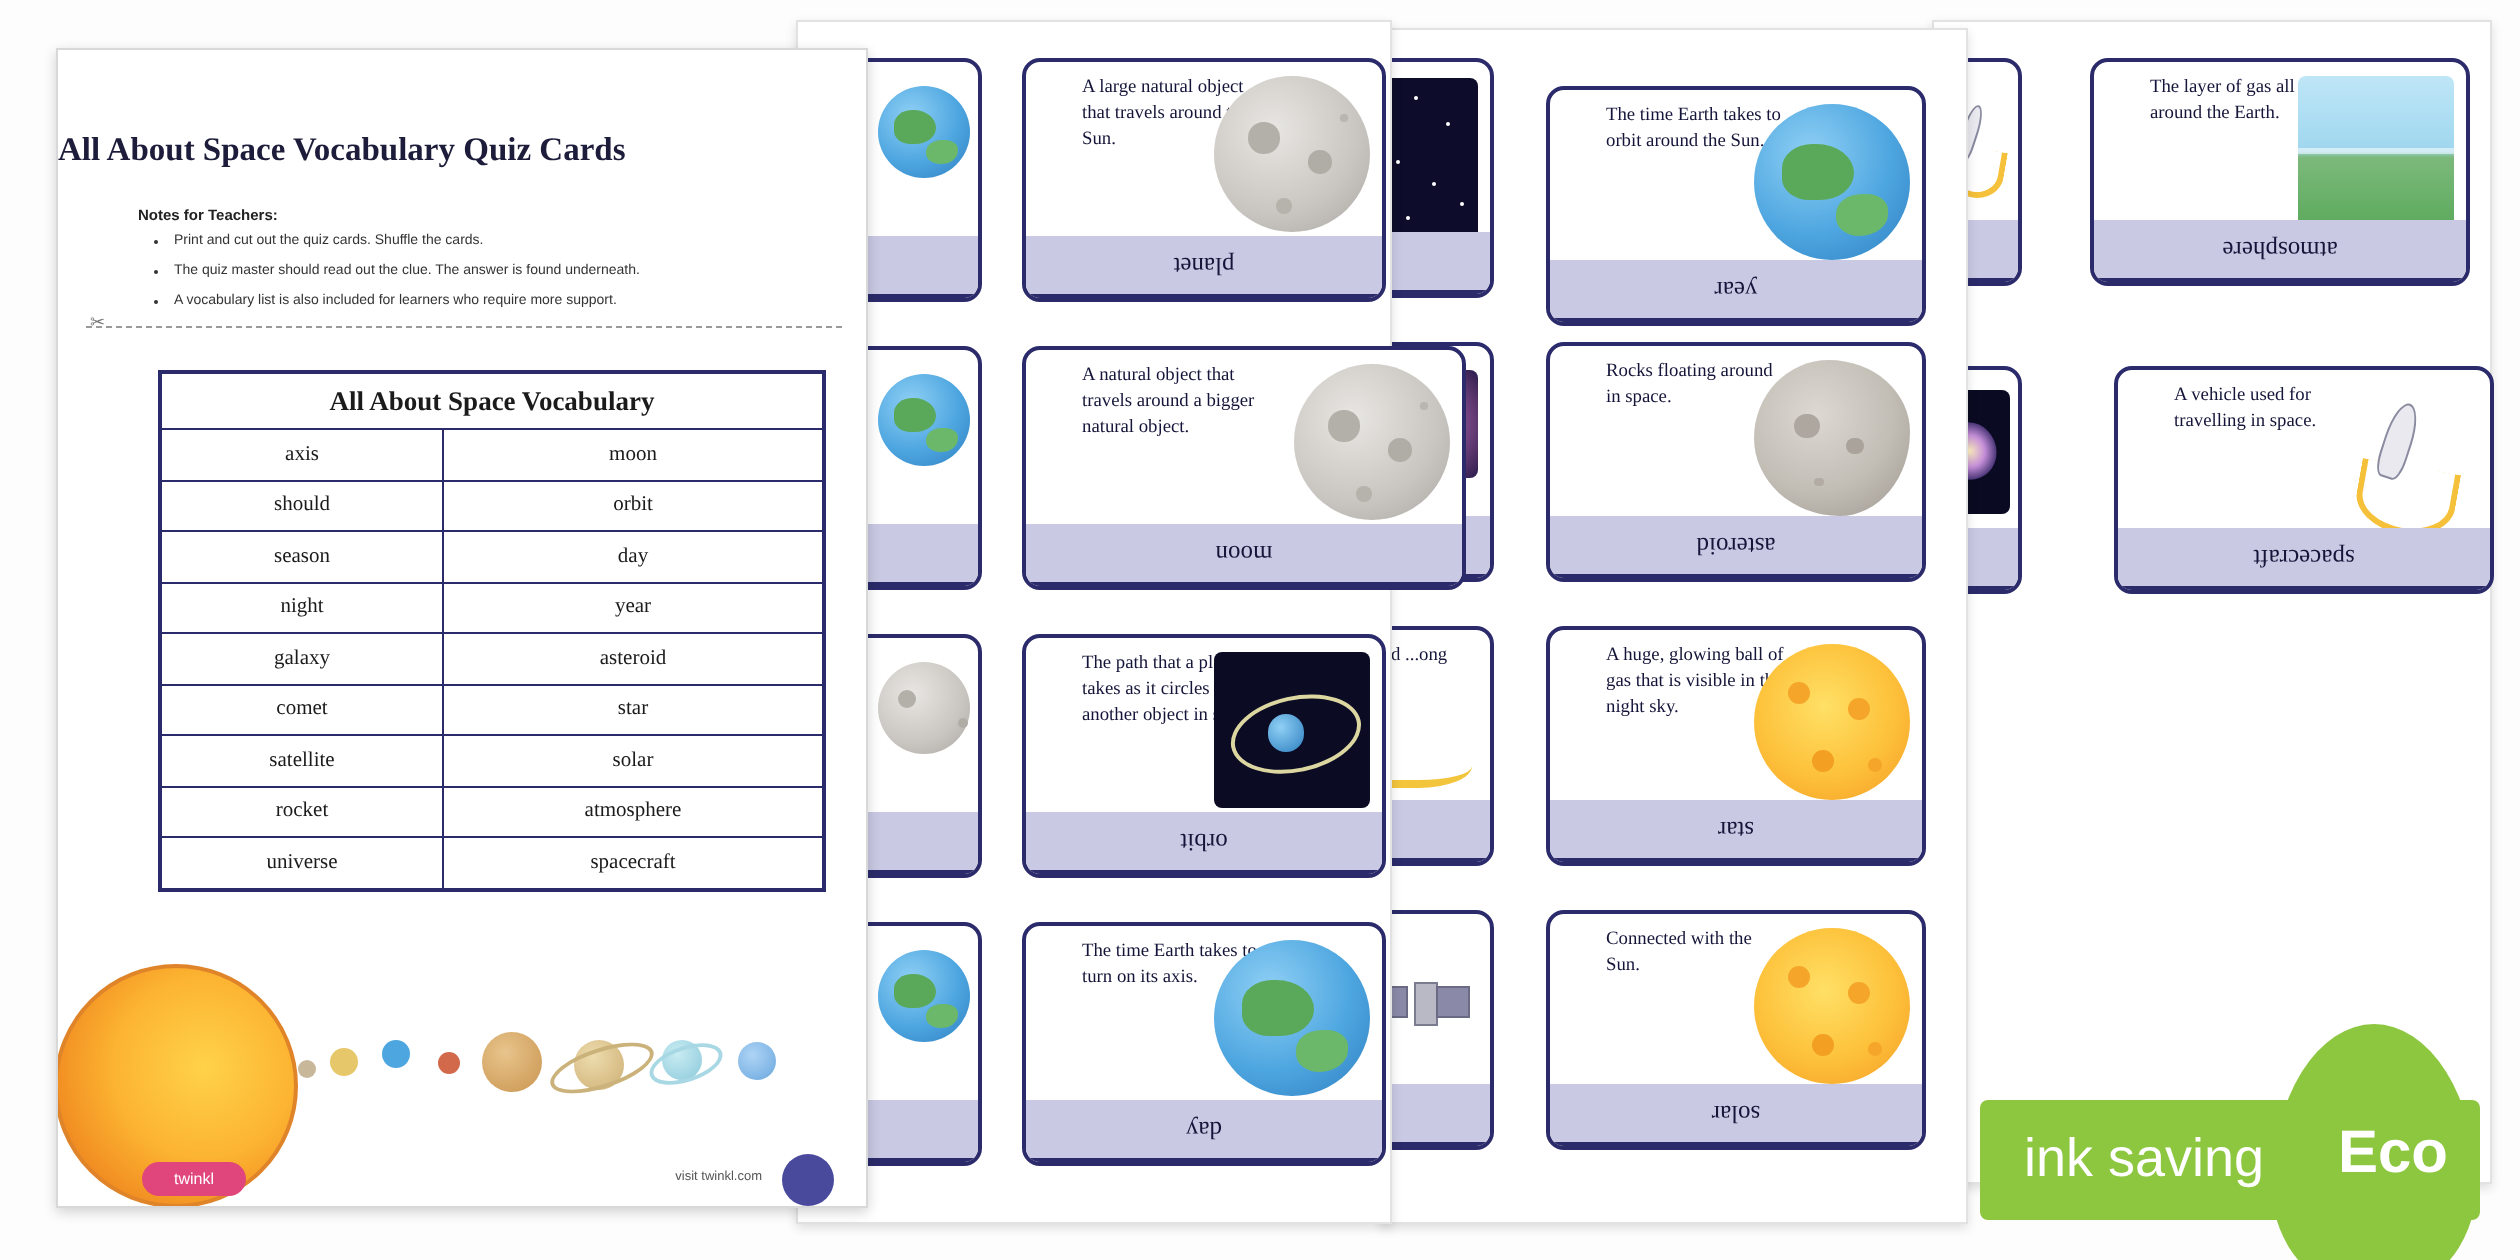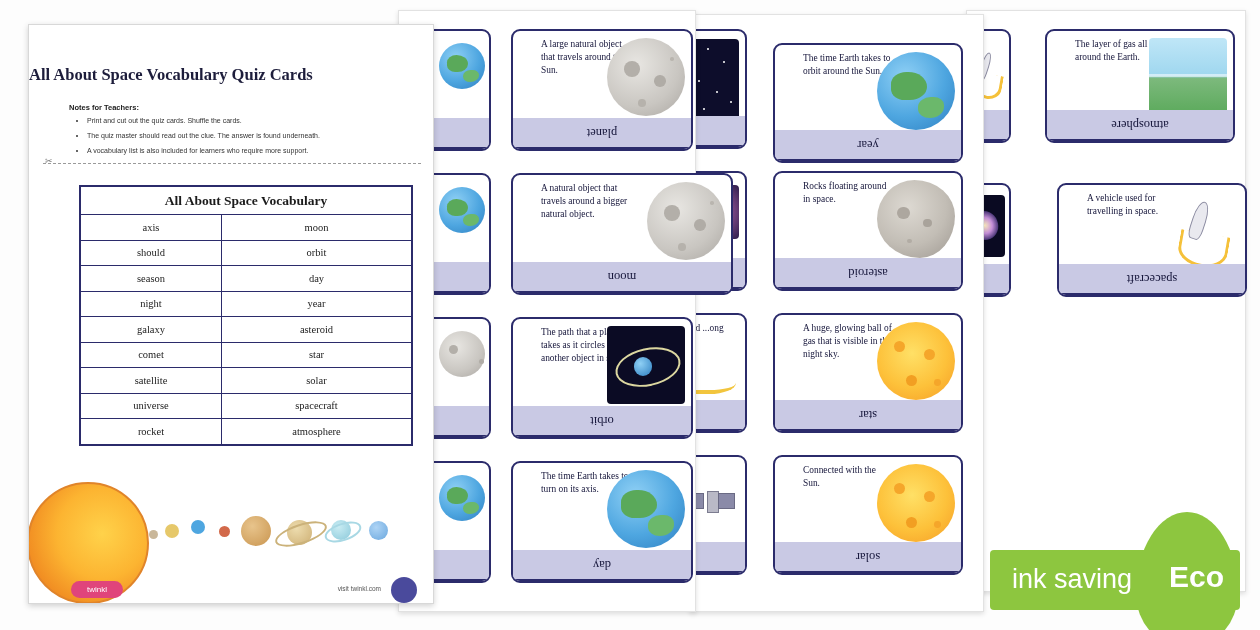--- a/index.html
+++ b/index.html
@@ -434,26 +434,26 @@
           </tr>
       <tr>
             <td>comet</td>
             <td>star</td>
           </tr>
       <tr>
             <td>satellite</td>
             <td>solar</td>
           </tr>
       <tr>
+            <td>rocket</td>
+            <td>atmosphere</td>
+          </tr>
+      <tr>
             <td>universe</td>
             <td>spacecraft</td>
-          </tr>
-      <tr>
-            <td>rocket</td>
-            <td>atmosphere</td>
           </tr>
     </tbody>
       </table>
 
     <div class="solar">
       <div class="sun"></div>
       <div class="pl" style="left:80px;top:50px;width:9px;height:9px;background:#c9b79a;"></div>
       <div class="pl" style="left:96px;top:44px;width:14px;height:14px;background:#e6c86a;"></div>
       <div class="pl" style="left:122px;top:40px;width:14px;height:14px;background:#4ea6e0;"></div>
       <div class="pl" style="left:150px;top:46px;width:11px;height:11px;background:#d2694a;"></div>

